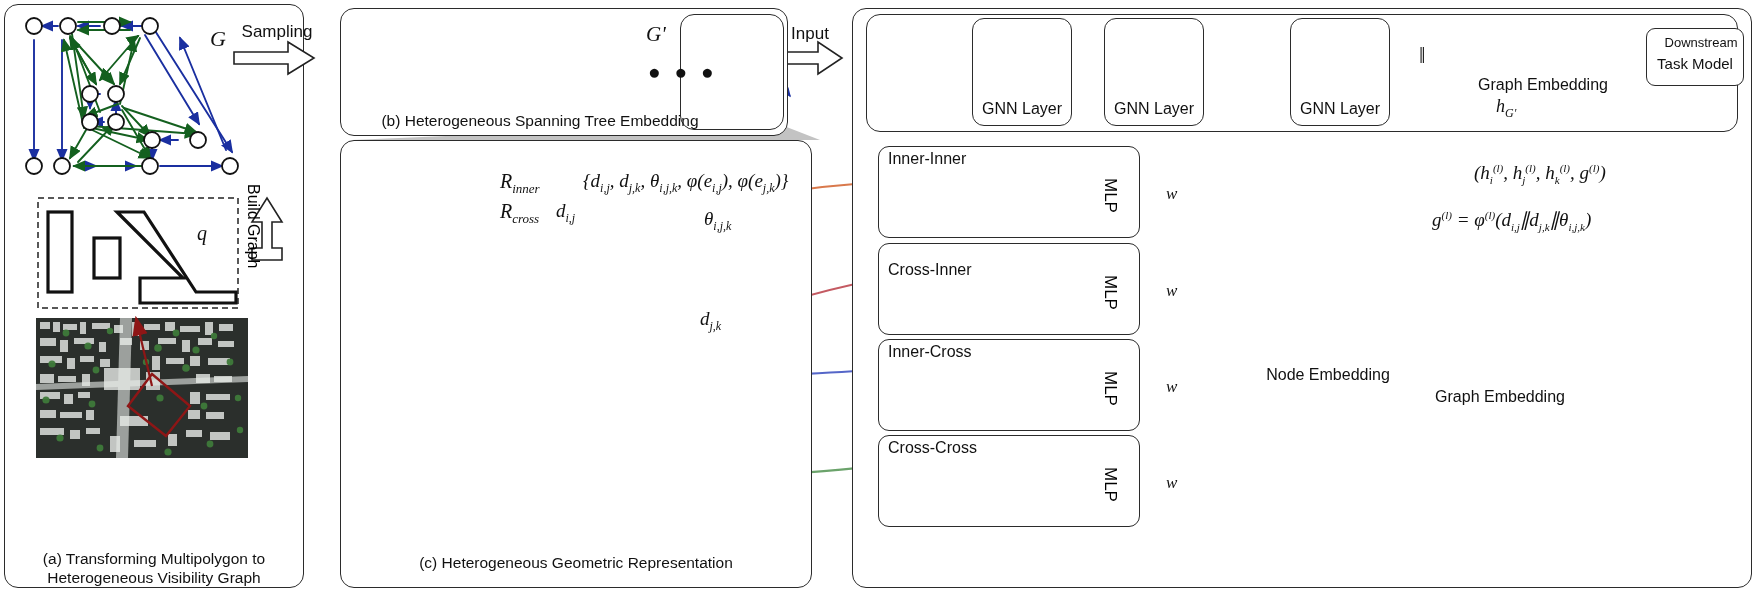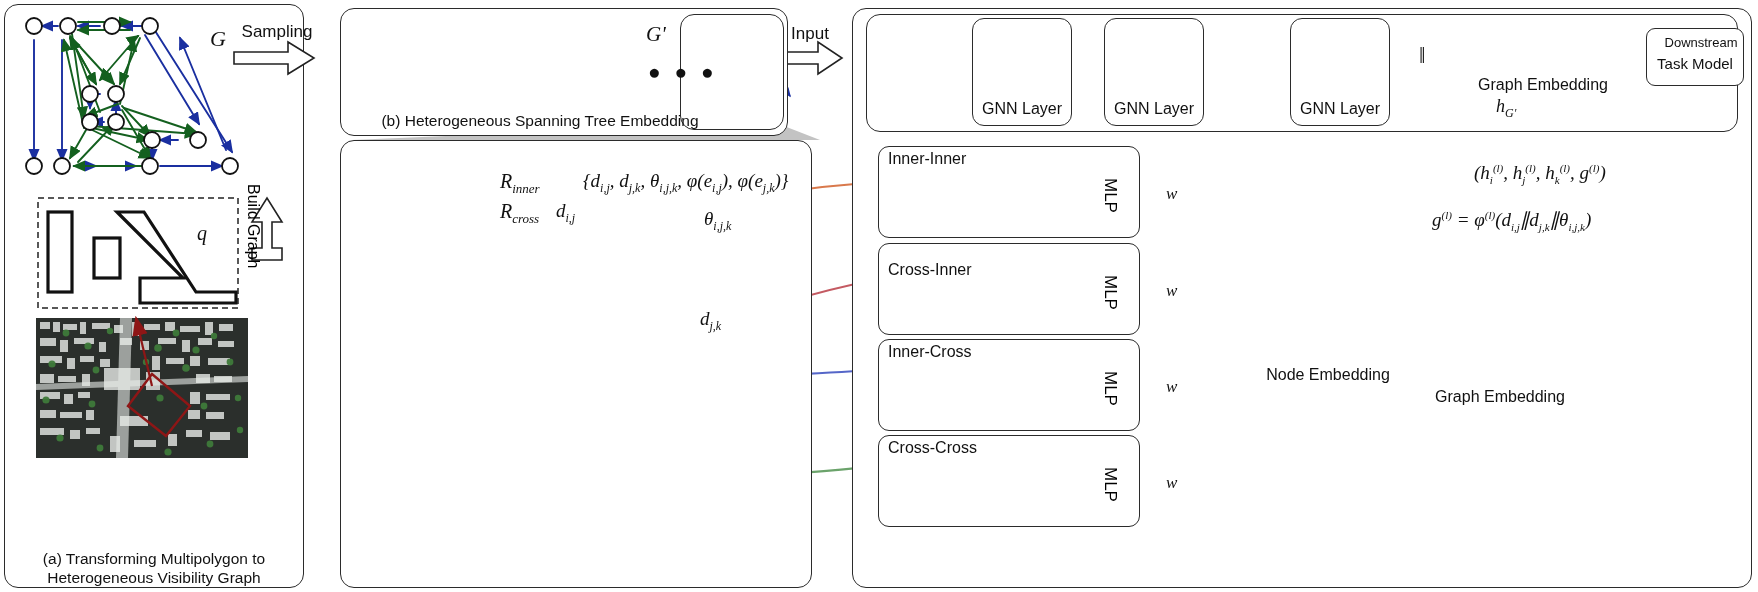--- a/index.html
+++ b/index.html
@@ -641,20 +641,21 @@
   <div class="mathlbl" style="left:500px;top:170px;font-size:20px;">R<sub style="font-size:13px;font-style:italic;">inner</sub></div>
   <div class="mathlbl" style="left:500px;top:200px;font-size:20px;">R<sub style="font-size:13px;font-style:italic;">cross</sub></div>
   <div class="mathlbl" style="left:583px;top:170px;font-size:19px;white-space:nowrap;">
     {<i>d</i><sub style="font-size:12px;">i,j</sub>, <i>d</i><sub style="font-size:12px;">j,k</sub>,
     <i>θ</i><sub style="font-size:12px;">i,j,k</sub>, <i>φ</i>(<i>e</i><sub style="font-size:12px;">i,j</sub>),
     <i>φ</i>(<i>e</i><sub style="font-size:12px;">j,k</sub>)}
   </div>
   <div class="mathlbl" style="left:556px;top:200px;font-size:19px;"><i>d</i><sub style="font-size:12px;">i,j</sub></div>
   <div class="mathlbl" style="left:704px;top:208px;font-size:19px;"><i>θ</i><sub style="font-size:12px;">i,j,k</sub></div>
   <div class="mathlbl" style="left:700px;top:308px;font-size:19px;"><i>d</i><sub style="font-size:12px;">j,k</sub></div>
+  <div class="lbl caption" style="left:340px;top:554px;width:472px;">(c) Heterogeneous Geometric Representation</div>
 
   <div class="panel" style="left:852px;top:8px;width:900px;height:580px;"></div>
   <div class="panel" style="left:866px;top:14px;width:872px;height:118px;"></div>
 
   <div class="panel" style="left:972px;top:18px;width:100px;height:108px;border-radius:12px;"></div>
   <div class="lbl" style="left:972px;top:100px;width:100px;font-size:16px;">GNN Layer</div>
   <div class="panel" style="left:1104px;top:18px;width:100px;height:108px;border-radius:12px;"></div>
   <div class="lbl" style="left:1104px;top:100px;width:100px;font-size:16px;">GNN Layer</div>
   <div class="panel" style="left:1290px;top:18px;width:100px;height:108px;border-radius:12px;"></div>
   <div class="lbl" style="left:1290px;top:100px;width:100px;font-size:16px;">GNN Layer</div>

